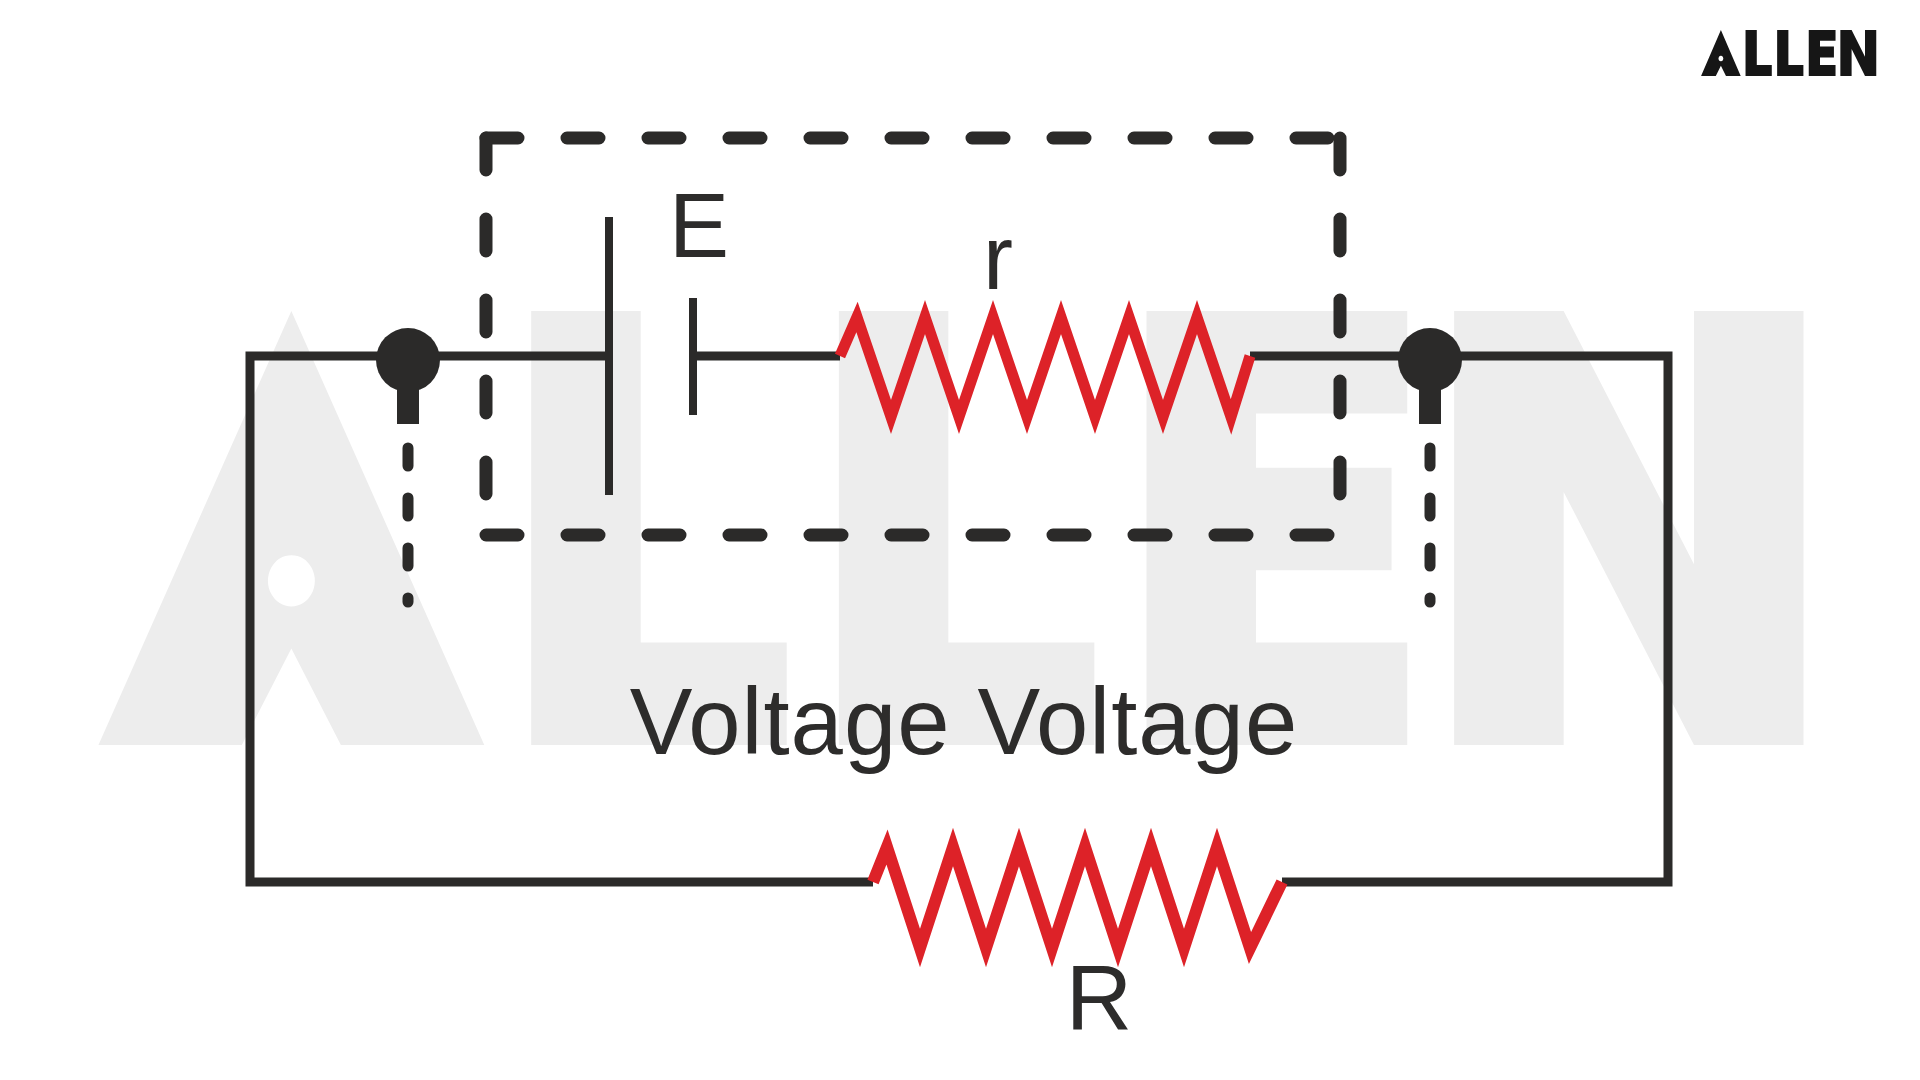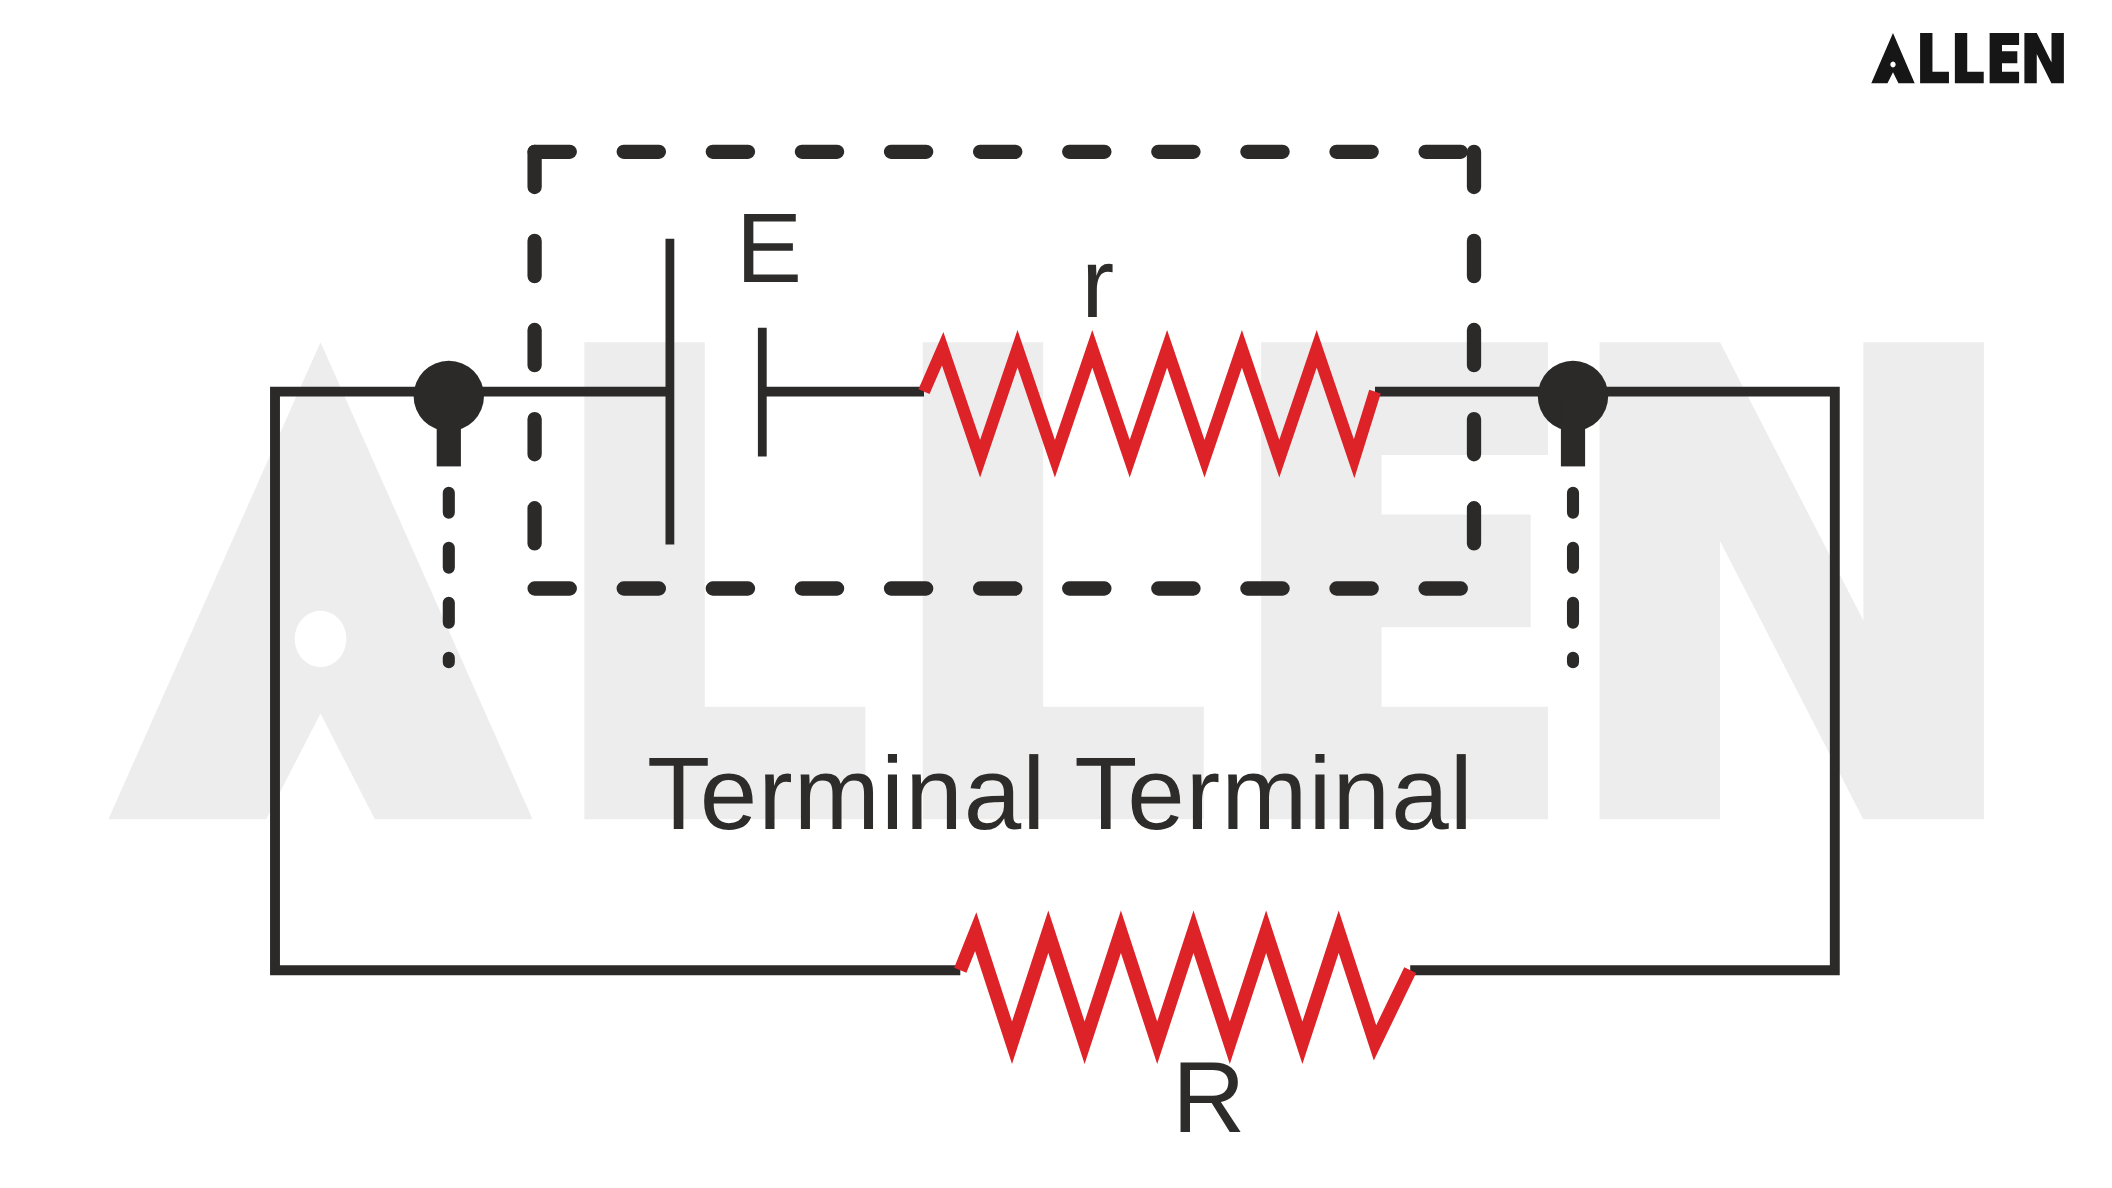--- a/index.html
+++ b/index.html
@@ -77,21 +77,21 @@
   <g stroke="#2b2a29" stroke-width="11" stroke-linecap="round" stroke-dasharray="18 32">
     <line x1="408" y1="448" x2="408" y2="602"></line>
     <line x1="1430" y1="448" x2="1430" y2="602"></line>
   </g>
 </svg>
 
 <div id="label-emf" class="abs center-anchor label">E</div>
 
 <div id="label-int-res" class="abs center-anchor label">r</div>
 
-<div id="diagram-title" class="abs center-anchor label">Terminal Terminal</div>
+<div id="diagram-title" class="abs center-anchor label">Voltage Voltage</div>
 
 <div id="label-ext-res" class="abs center-anchor label">R</div>
 
 <svg id="brand-logo" class="abs" viewBox="0 0 672 150" preserveAspectRatio="none" role="img" aria-label="ALLEN">
   <g fill="currentColor" fill-rule="evenodd">
     <path d="M78 6 L152 150 H97 L78 118 L59 150 H4 Z M78 87 a9 8.5 0 1 0 0.02 0 Z"></path>
     <path d="M170 6 H212 V116 H268 V150 H170 Z"></path>
     <path d="M288 6 H330 V116 H386 V150 H288 Z"></path>
     <path d="M406 6 H506 V40 H448 V58 H500 V92 H448 V116 H506 V150 H406 Z"></path>
     <path d="M524 150 V6 H566 L616 90 V6 H658 V150 H616 L566 66 V150 Z"></path>

